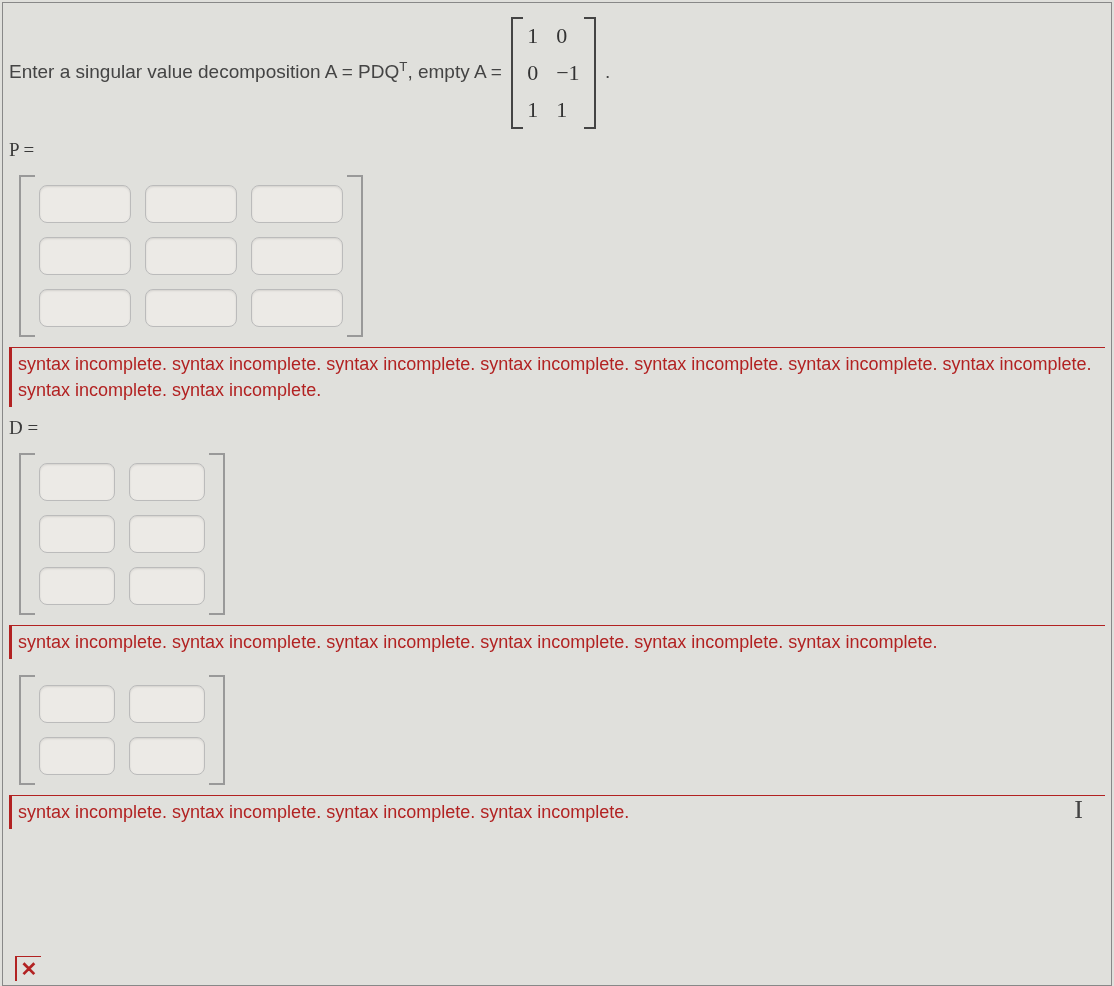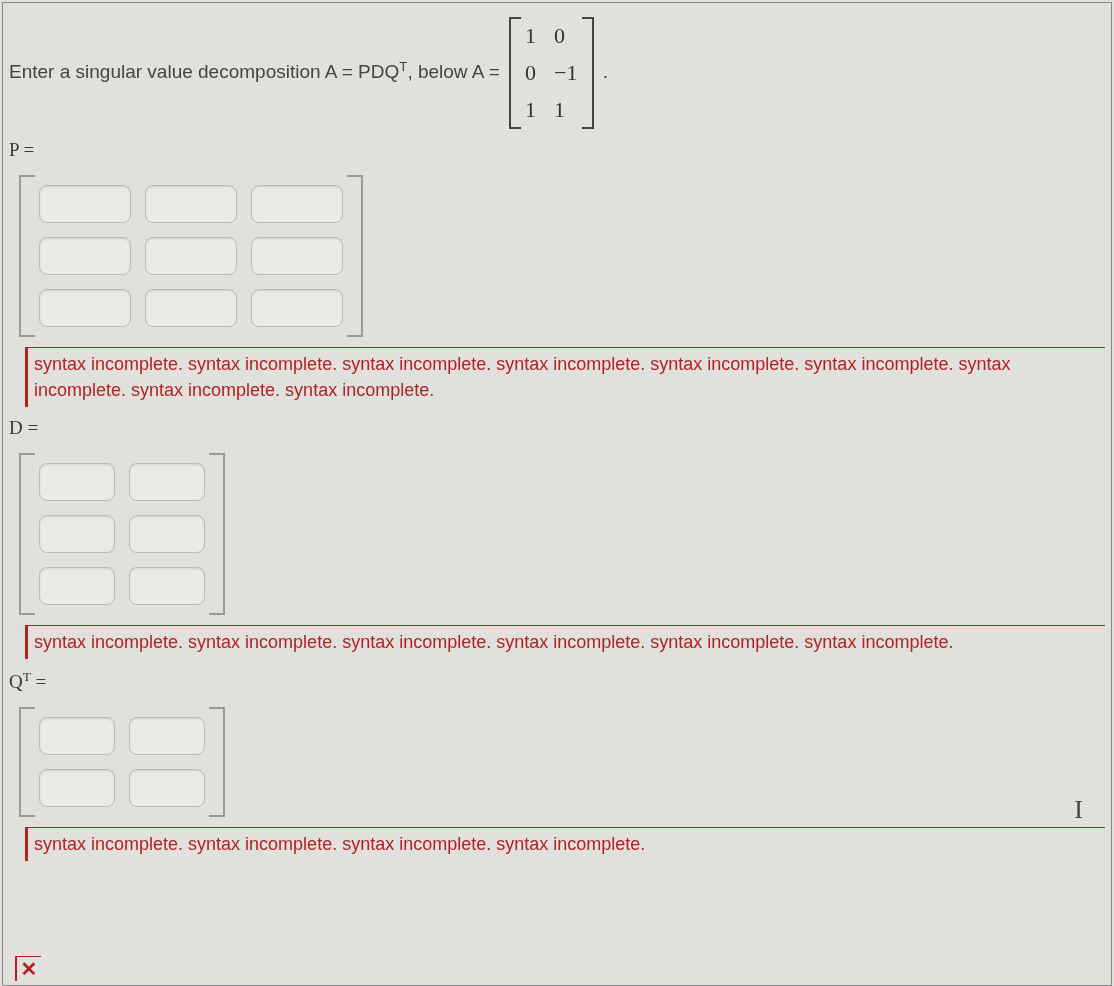--- a/index.html
+++ b/index.html
@@ -84,21 +84,21 @@
     border-bottom: 2px solid #999;
   }
   .ibracket.left { border-left: 2px solid #999; }
   .ibracket.right { border-right: 2px solid #999; }
   .err {
     color: #b22222;
     font-size: 18px;
     border-left: 3px solid #b22222;
     border-top: 1px solid #b22222;
     padding: 4px 4px 4px 6px;
-    margin: 4px 0 8px 16px;
+    margin: 4px 0 8px 0;
     line-height: 1.4;
     background: #e0e0dc;
   }
   .cursor-icon {
     position: absolute;
     right: 28px;
     top: 792px;
     font-family: serif;
     font-size: 26px;
     color: #444;
@@ -120,21 +120,21 @@
     justify-content:center;
   }
 </style>
 </head>
 <body>
 
 <div class="frame">
 
   
   <div class="instr">
-    <span>Enter a singular value decomposition A = PDQ</span><span class="sup">T</span><span>, below A = </span>
+    <span>Enter a singular value decomposition A = PDQ</span><span class="sup">T</span><span>, empty A = </span>
     <span class="mat-bracket-wrap">
       <span class="bracket left"></span>
       <span class="mat-cells" style="grid-template-columns: auto auto;">
         <span>1</span>
         <span>0</span>
         <span>0</span>
         <span>−1</span>
         <span>1</span>
         <span>1</span>
       </span>
@@ -174,23 +174,20 @@
       <input class="cell-input sm" style="">
       <input class="cell-input sm" style="">
       <input class="cell-input sm" style="">
       <input class="cell-input sm" style="">
     </span>
     <span class="ibracket right"></span>
   </div>
   <div class="err">syntax incomplete. syntax incomplete. syntax incomplete. syntax incomplete. syntax incomplete. syntax incomplete.</div>
 
   
-  <div class="label">
-    <span>Q</span><span class="sup">T</span><span> =</span>
-  </div>
   <div class="input-matrix">
     <span class="ibracket left"></span>
     <span class="grid" style="grid-template-columns: repeat(2,auto);">
       <input class="cell-input sm" style="">
       <input class="cell-input sm" style="">
       <input class="cell-input sm" style="">
       <input class="cell-input sm" style="">
     </span>
     <span class="ibracket right"></span>
   </div>

